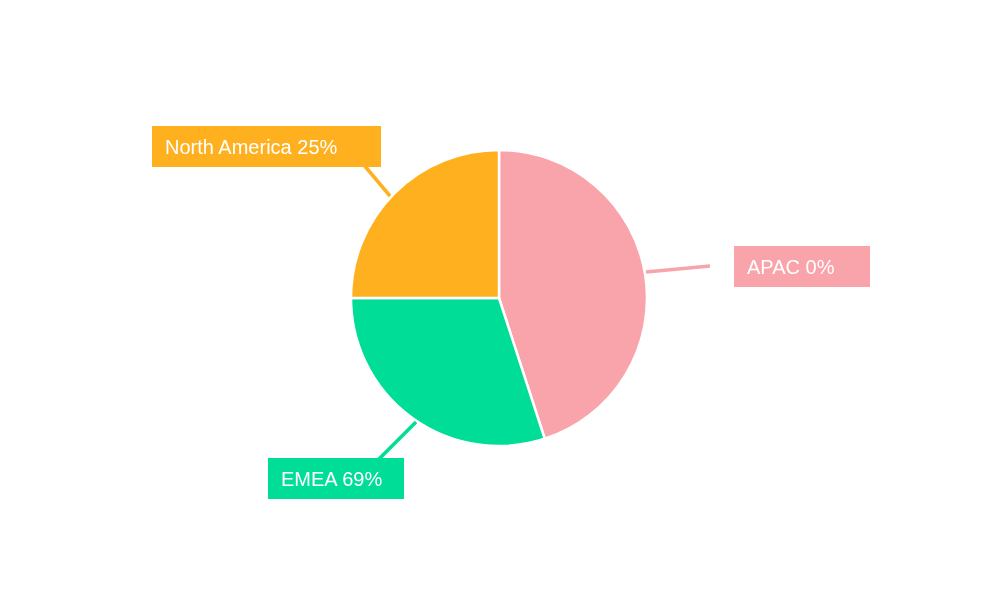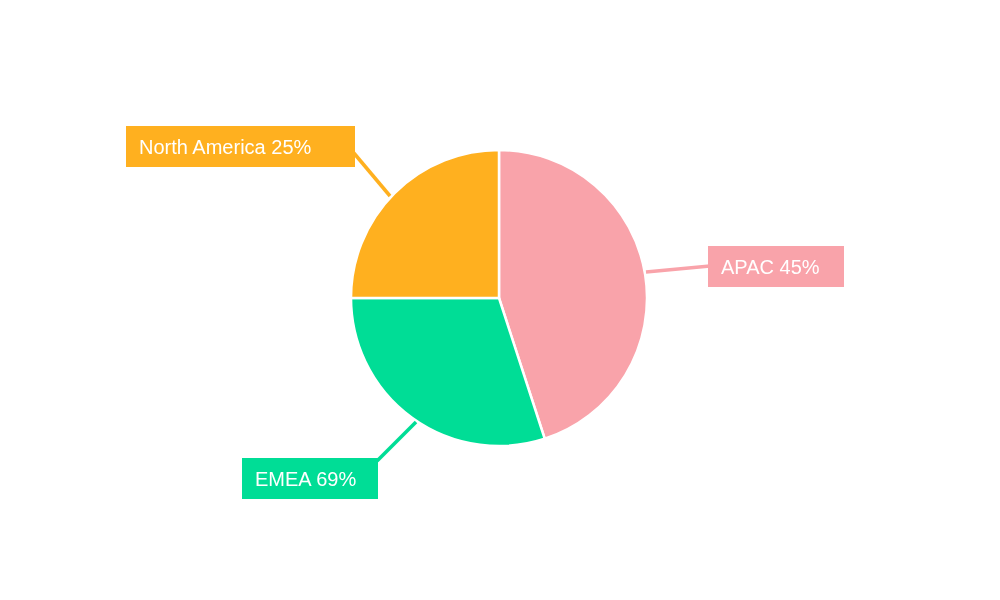--- a/index.html
+++ b/index.html
@@ -33,20 +33,21 @@
     display: flex;
     align-items: center;
     box-sizing: border-box;
     color: #ffffff;
     font-size: 20px;
     line-height: 1;
     font-family: "Liberation Sans", sans-serif;
     white-space: nowrap;
     padding: 0 13px;
     height: 41px;
+    margin-left: 26px;
   }
   #label-north-america {
     left: 126px;
     top: 126px;
     width: 229px;
     background: #ffb01f;
     justify-content: flex-start;
   }
   #label-apac {
     left: 708px;
@@ -81,20 +82,20 @@
     <path fill="none" stroke="#f9a3aa" stroke-width="3.5" stroke-linecap="butt" d="M 646 272 L 710 266"></path>
 
     <path fill="none" stroke="#00dd96" stroke-width="3.5" stroke-linecap="butt" d="M 416 422 L 377 461"></path>
   </svg>
 
   <div class="callout-label" id="label-north-america">
     <span>North America 25%</span>
   </div>
 
   <div class="callout-label" id="label-apac">
-    <span>APAC 45%</span>
+    <span>APAC 0%</span>
   </div>
 
   <div class="callout-label" id="label-emea">
     <span>EMEA 69%</span>
   </div>
 
 </div>
 
 </body></html>

